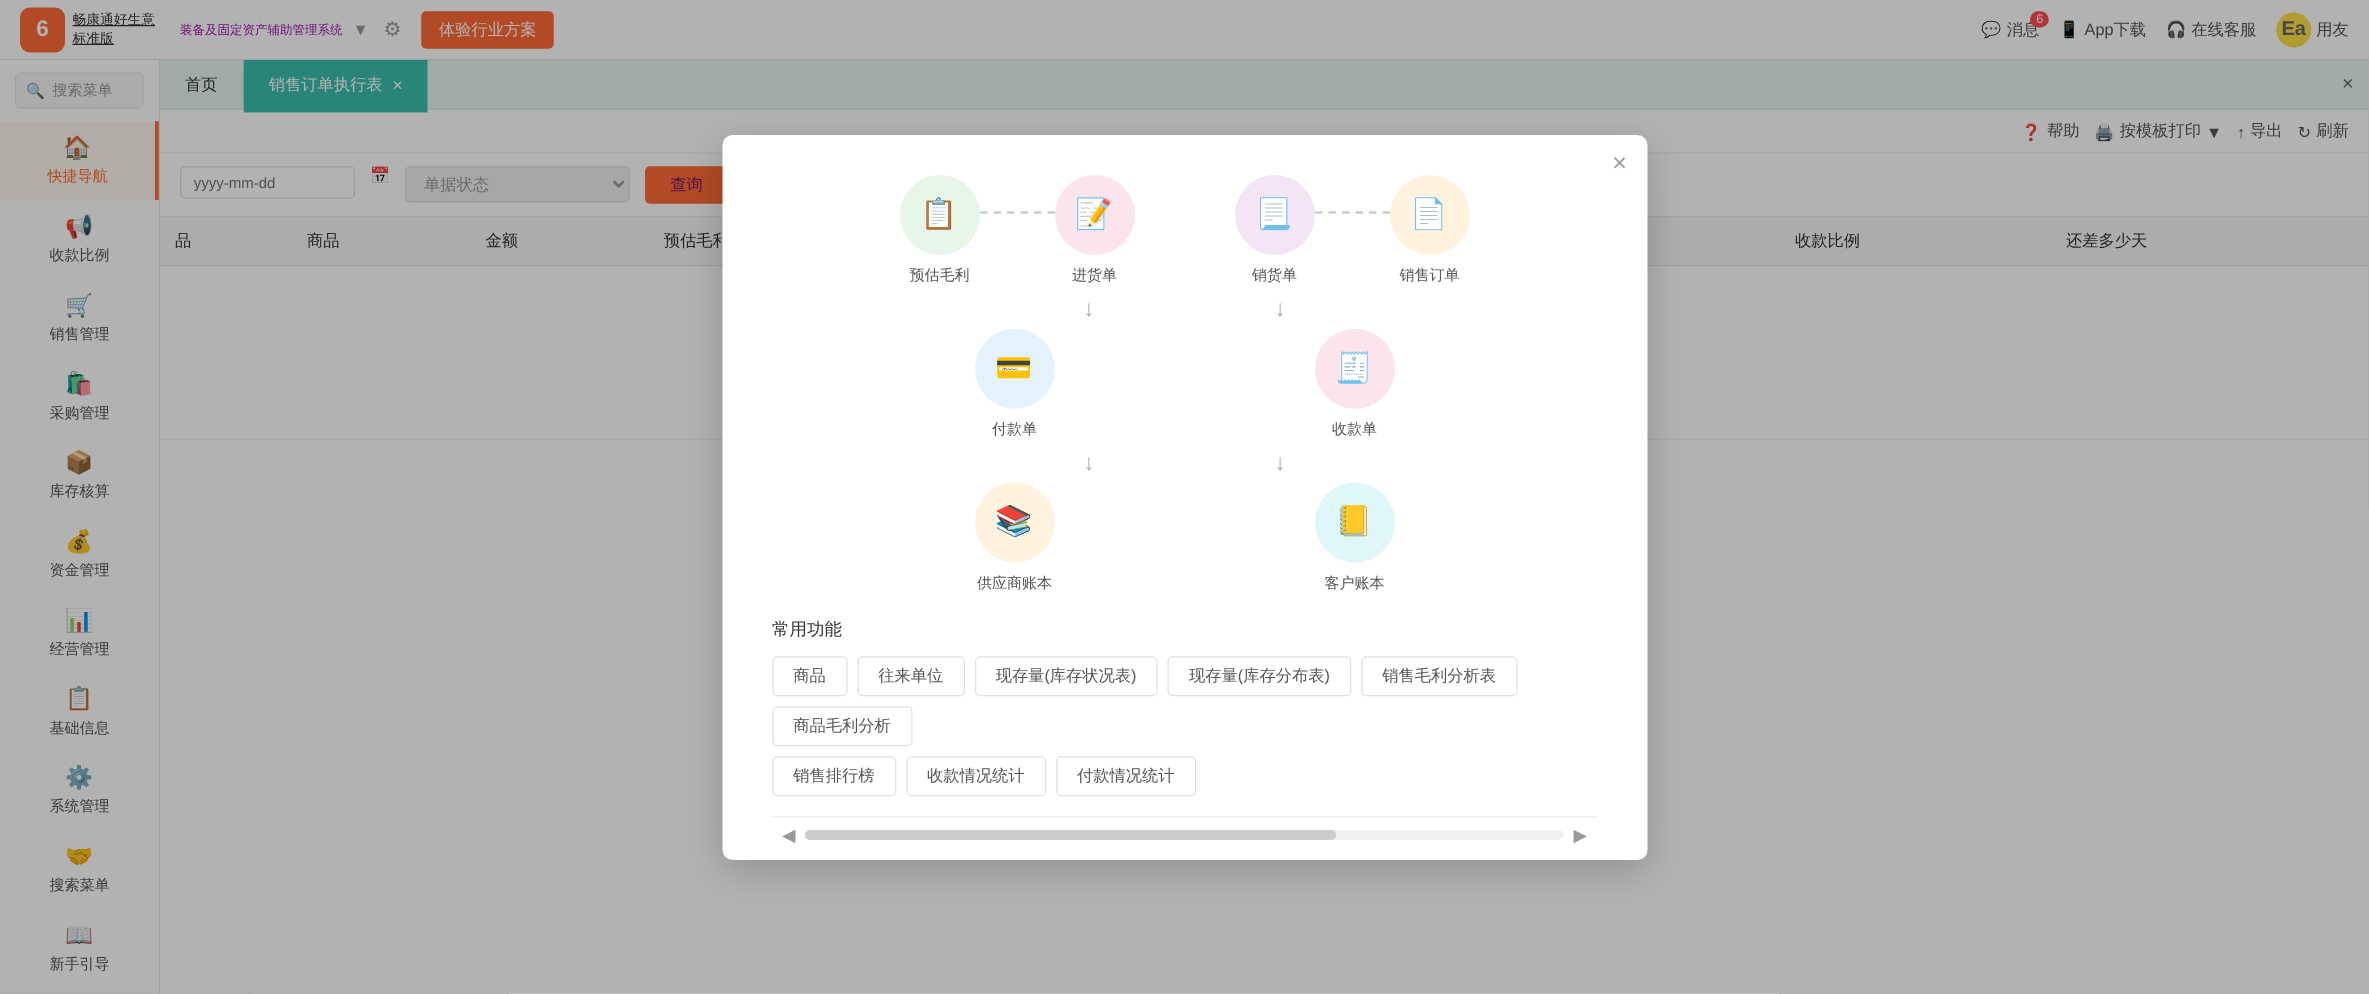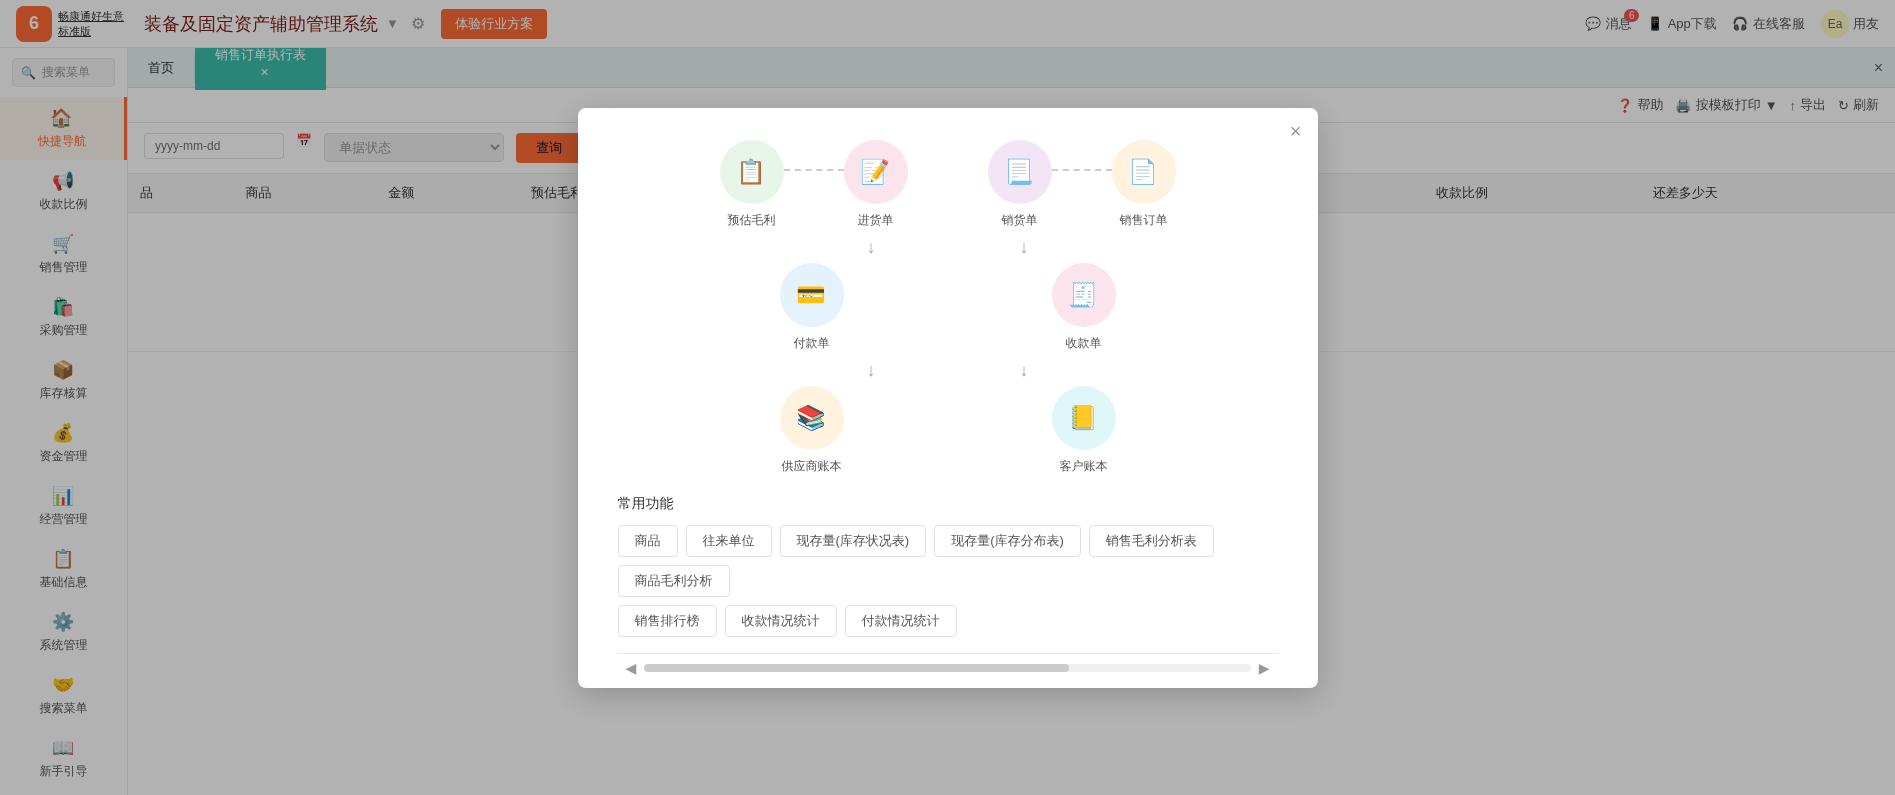--- a/index.html
+++ b/index.html
@@ -10,50 +10,50 @@
     .top-bar { height: 48px; background: #fff; display: flex; align-items: center; padding: 0 16px; border-bottom: 1px solid #e8e8e8; flex-shrink: 0; }
     .main-area { display: flex; flex: 1; overflow: hidden; }
     .sidebar { width: 128px; background: #fff; border-right: 1px solid #e8e8e8; flex-shrink: 0; display: flex; flex-direction: column; }
     .content-area { flex: 1; display: flex; flex-direction: column; overflow: hidden; background: #f0f2f5; }
 
     
     .top-bar-logo { display: flex; align-items: center; width: 128px; flex-shrink: 0; }
     .logo-icon { width: 36px; height: 36px; background: #ff6b35; border-radius: 8px; display: flex; align-items: center; justify-content: center; color: #fff; font-size: 18px; font-weight: bold; margin-right: 6px; }
     .logo-text { font-size: 11px; color: #333; line-height: 1.3; text-decoration: underline; }
     .top-bar-system { display: flex; align-items: center; flex: 1; }
-    .system-name { font-size: 18px; color: #7f1d1d; margin-right: 8px; }
+    .system-name { font-size: 10px; color: #a21caf; margin-right: 8px; }
     .system-dropdown { color: #999; cursor: pointer; margin-right: 12px; }
     .system-settings { color: #999; cursor: pointer; margin-right: 16px; font-size: 16px; }
     .trial-btn { background: #ff6b35; color: #fff; border: none; border-radius: 4px; padding: 6px 14px; cursor: pointer; font-size: 13px; }
     .top-bar-right { display: flex; align-items: center; gap: 16px; margin-left: auto; }
     .top-bar-item { display: flex; align-items: center; gap: 4px; color: #555; cursor: pointer; font-size: 13px; position: relative; }
     .badge { background: #ff4d4f; color: #fff; border-radius: 10px; font-size: 10px; padding: 1px 5px; position: absolute; top: -6px; right: -8px; }
-    .avatar { width: 28px; height: 28px; border-radius: 50%; background: #fef9c3; display: flex; align-items: center; justify-content: center; font-size: 12px; color: #666; }
+    .avatar { width: 28px; height: 28px; border-radius: 50%; background: #fde047; display: flex; align-items: center; justify-content: center; font-size: 16px; color: #666; font-weight: bold; }
     .sidebar-search { padding: 10px 12px; }
     .sidebar-search-btn { width: 100%; background: #f5f5f5; border: 1px solid #e8e8e8; border-radius: 4px; padding: 5px 8px; color: #999; font-size: 12px; cursor: pointer; display: flex; align-items: center; gap: 6px; }
     .sidebar-item { padding: 10px 12px; display: flex; flex-direction: column; align-items: center; cursor: pointer; color: #555; font-size: 12px; gap: 4px; }
     .sidebar-item.active { background: #fff7f0; color: #ff6b35; border-right: 3px solid #ff6b35; }
     .sidebar-icon { font-size: 18px; }
 
     
     .tab-bar { display: flex; align-items: center; background: #e8f5f3; height: 40px; padding: 0 0; border-bottom: 1px solid #d0e8e4; flex-shrink: 0; }
     .tab-home { padding: 0 20px; height: 28px; display: flex; align-items: center; color: #333; cursor: pointer; font-size: 13px; border-right: 1px solid #d0e8e4; }
-    .tab-item { padding: 0 20px; height: 44px; display: flex; align-items: center; color: #fff; cursor: pointer; font-size: 13px; background: #3bbfad; position: relative; flex-direction: column; }
+    .tab-item { padding: 0 20px; height: 44px; display: flex; align-items: center; color: #fff; cursor: pointer; font-size: 13px; background: #3bbfad; position: relative; }
     .tab-close { margin-left: 8px; color: #fff; font-size: 14px; cursor: pointer; }
     .tab-close-main { margin-left: auto; padding: 0 12px; height: 40px; display: flex; align-items: center; color: #666; cursor: pointer; font-size: 16px; }
 
     
     .content-toolbar { background: #fff; padding: 8px 16px; display: flex; align-items: center; justify-content: flex-end; gap: 12px; border-bottom: 1px solid #e8e8e8; flex-shrink: 0; }
     .toolbar-btn { display: flex; align-items: center; gap: 4px; color: #555; cursor: pointer; font-size: 13px; }
 
     
     .filter-bar { background: #fff; padding: 10px 16px; display: flex; align-items: flex-start; gap: 12px; border-bottom: 1px solid #e8e8e8; flex-shrink: 0; flex-wrap: wrap; }
     .filter-select { border: 1px solid #e0e0e0; border-radius: 4px; padding: 5px 10px; font-size: 13px; color: #999; width: 180px; }
     .date-input { border: 1px solid #e0e0e0; border-radius: 4px; padding: 5px 10px; font-size: 12px; color: #999; width: 140px; }
-    .query-btn { background: #ff6b35; color: #0f172a; border: none; border-radius: 4px; padding: 6px 20px; cursor: pointer; font-size: 13px; }
+    .query-btn { background: #ff6b35; color: #701a75; border: none; border-radius: 4px; padding: 6px 20px; cursor: pointer; font-size: 13px; }
     .settings-btn { background: #fff; color: #333; border: 1px solid #e0e0e0; border-radius: 4px; padding: 5px 12px; cursor: pointer; font-size: 13px; }
     .more-conditions { color: #3bbfad; cursor: pointer; font-size: 13px; }
 
     
     .table-container { flex: 1; overflow: auto; background: #fff; margin: 0; }
     table { width: 100%; border-collapse: collapse; font-size: 13px; }
     th { background: #f7f7f7; padding: 10px 12px; text-align: left; border-bottom: 1px solid #e8e8e8; color: #333; font-weight: normal; white-space: nowrap; }
     td { padding: 10px 12px; border-bottom: 1px solid #f0f0f0; color: #555; white-space: nowrap; }
     .no-data { text-align: center; color: #999; padding: 60px; font-size: 13px; }
 

